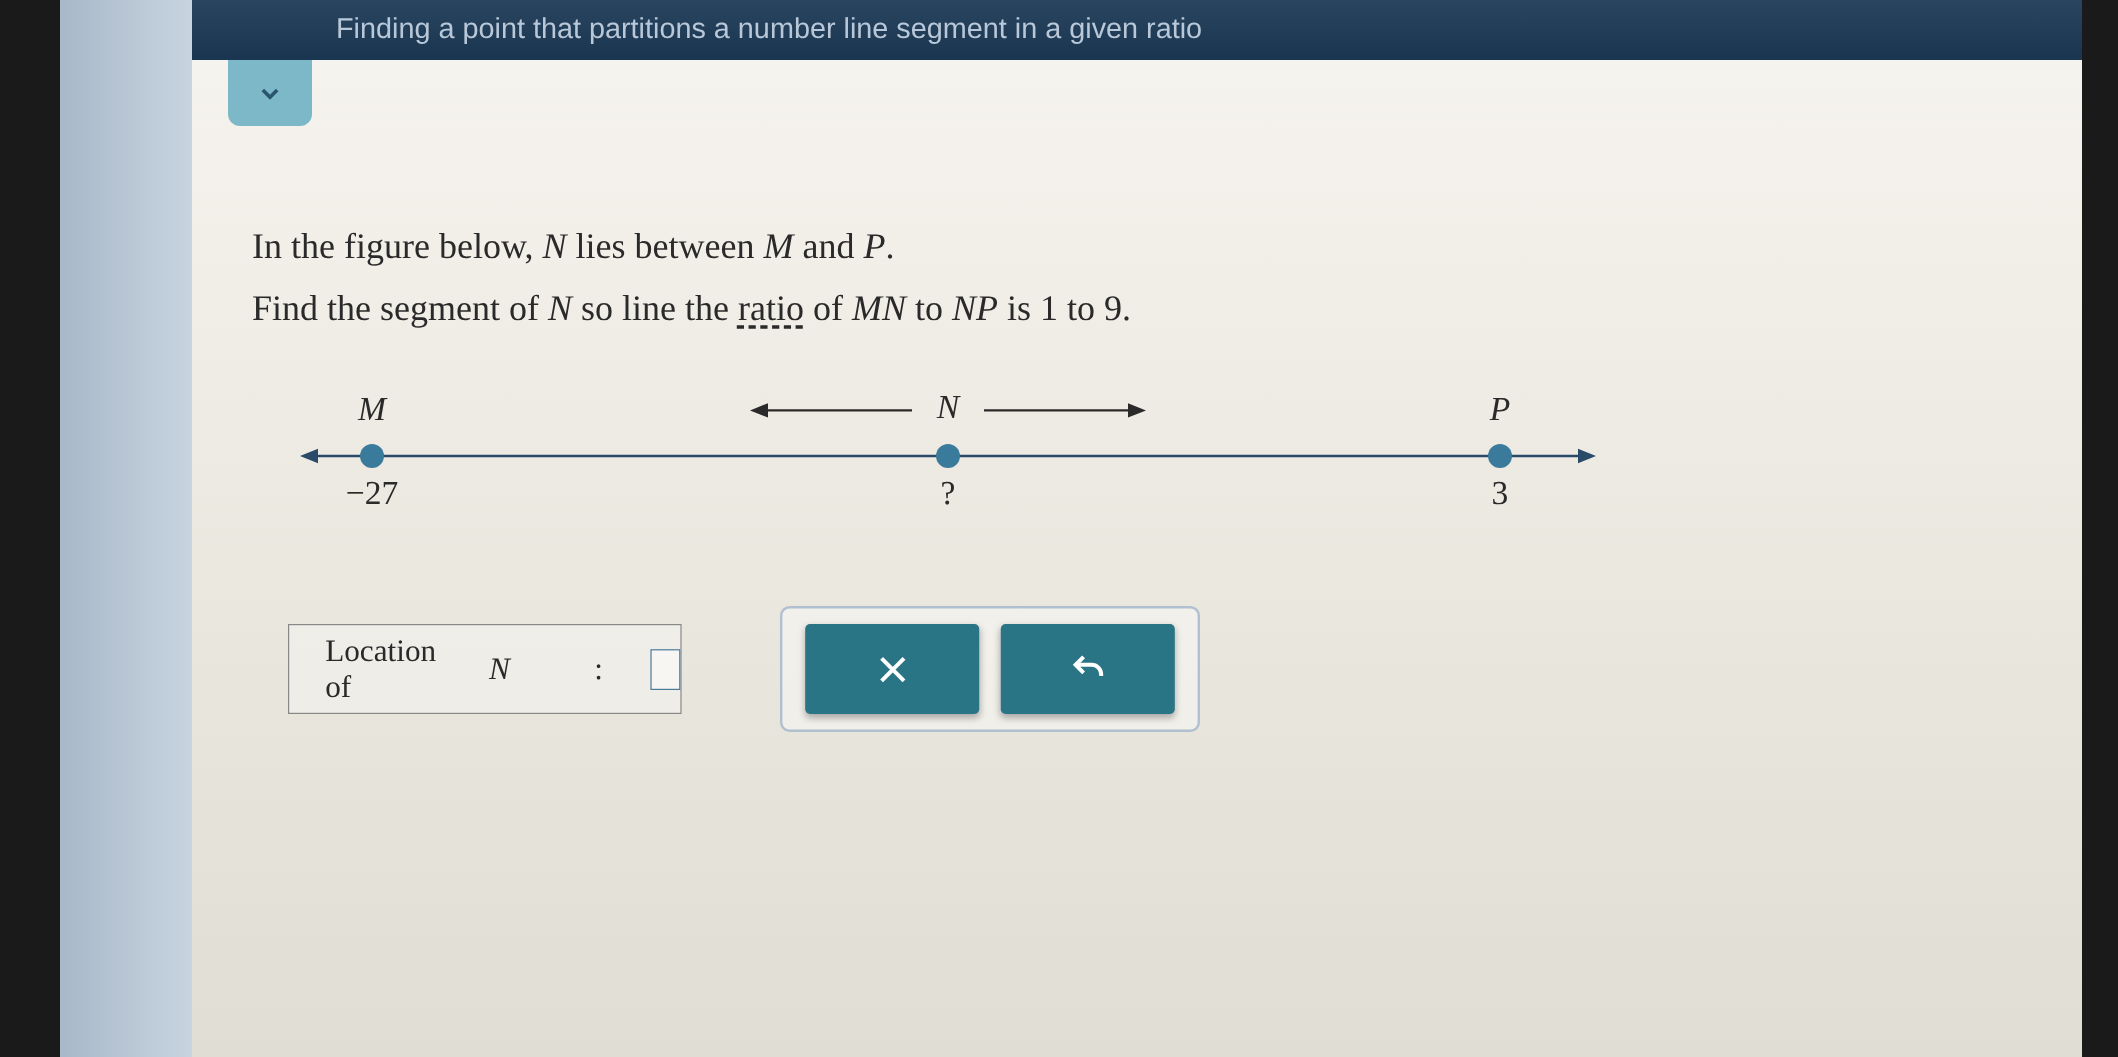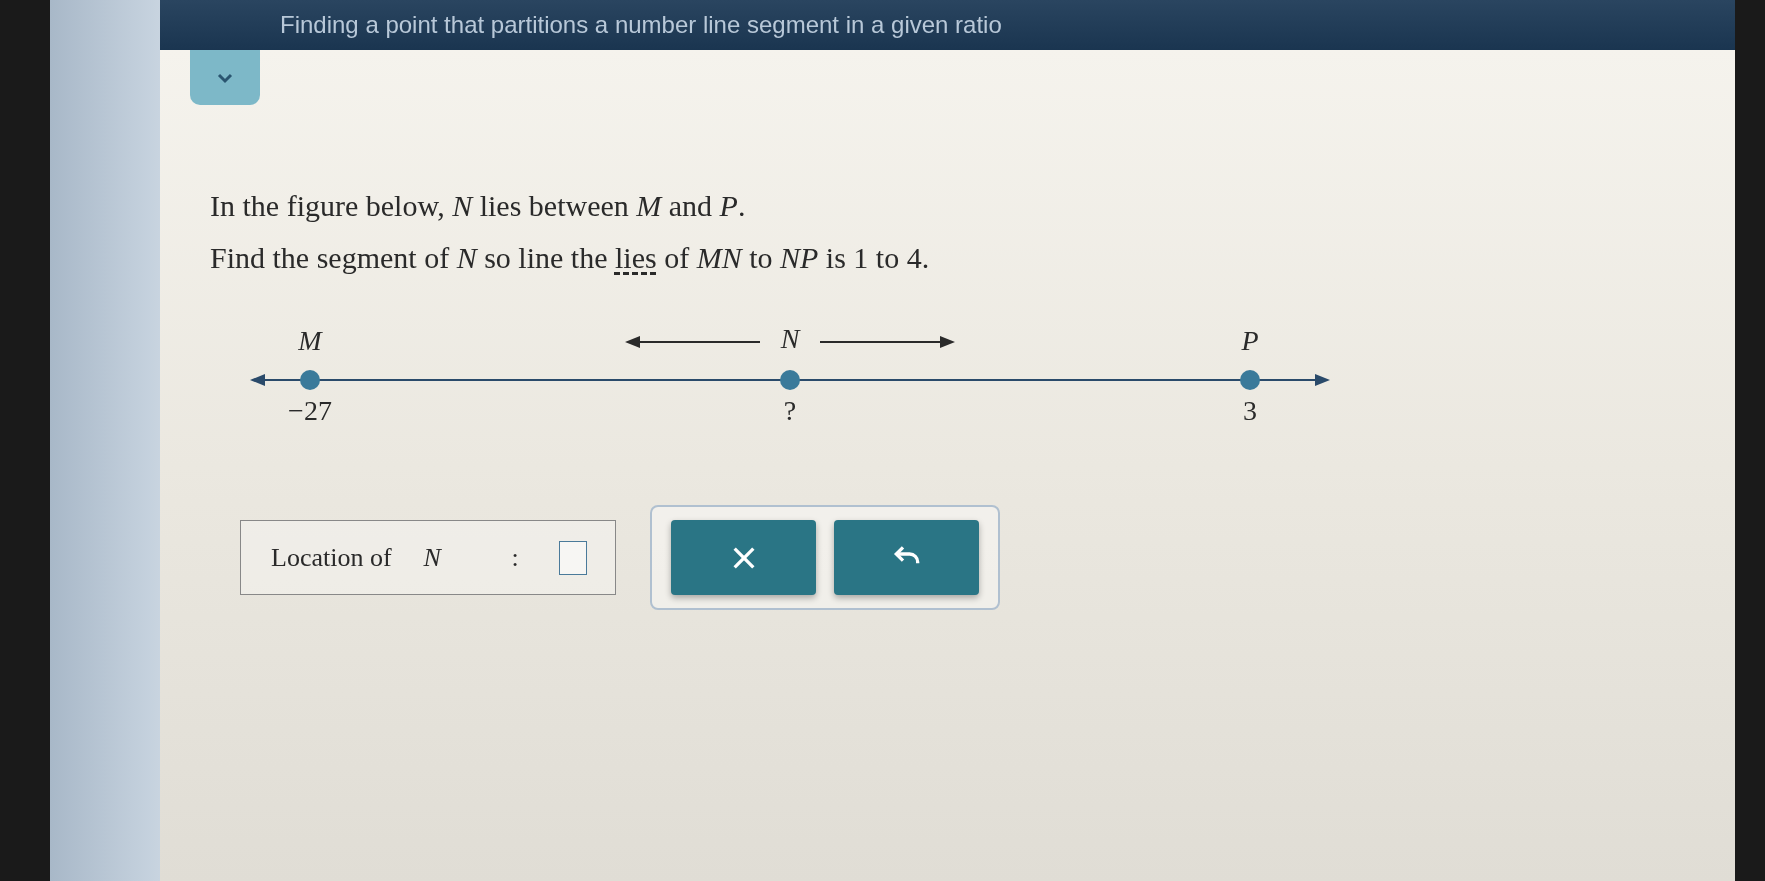--- a/index.html
+++ b/index.html
@@ -102,21 +102,21 @@
       height: 120px;
     }
     .number-line-svg {
       width: 100%;
       height: 100%;
     }
     .answer-box {
       position: absolute;
       left: 80px;
       top: 470px;
-      width: 376px;
+      width: 328px;
       height: 75px;
       border: 1px solid #888;
       background: rgba(255,255,255,0.3);
       display: flex;
       align-items: center;
       padding-left: 30px;
       font-size: 26px;
       color: #2a2a2a;
       gap: 32px;
     }
@@ -177,21 +177,21 @@
       <svg class="chevron-icon" viewBox="0 0 24 24" fill="none" stroke="#2a5570" stroke-width="3">
         <polyline points="6 9 12 15 18 9"></polyline>
       </svg>
     </div>
 
     <div class="question-text">
       <div class="question-line1">
         <span>In the figure below, </span><span class="italic">N</span><span> lies between </span><span class="italic">M</span><span> and </span><span class="italic">P</span><span>.</span>
       </div>
       <div class="question-line2">
-        <span>Find the segment of </span><span class="italic">N</span><span> so line the </span><span class="underline">lies</span><span> of </span><span class="italic">MN</span><span> to </span><span class="italic">NP</span><span> is </span><span>1 to 4</span><span>.</span>
+        <span>Find the segment of </span><span class="italic">N</span><span> so line the </span><span class="underline">ratio</span><span> of </span><span class="italic">MN</span><span> to </span><span class="italic">NP</span><span> is </span><span>1 to 9</span><span>.</span>
       </div>
     </div>
 
     <div class="number-line-container">
       <svg class="number-line-svg" viewBox="0 0 1100 120">
 
         <line x1="20" y1="60" x2="1080" y2="60" stroke="#2a4a6a" stroke-width="2"></line>
         <polygon points="10,60 25,54 25,66" fill="#2a4a6a"></polygon>
         <polygon points="1090,60 1075,54 1075,66" fill="#2a4a6a"></polygon>
 

